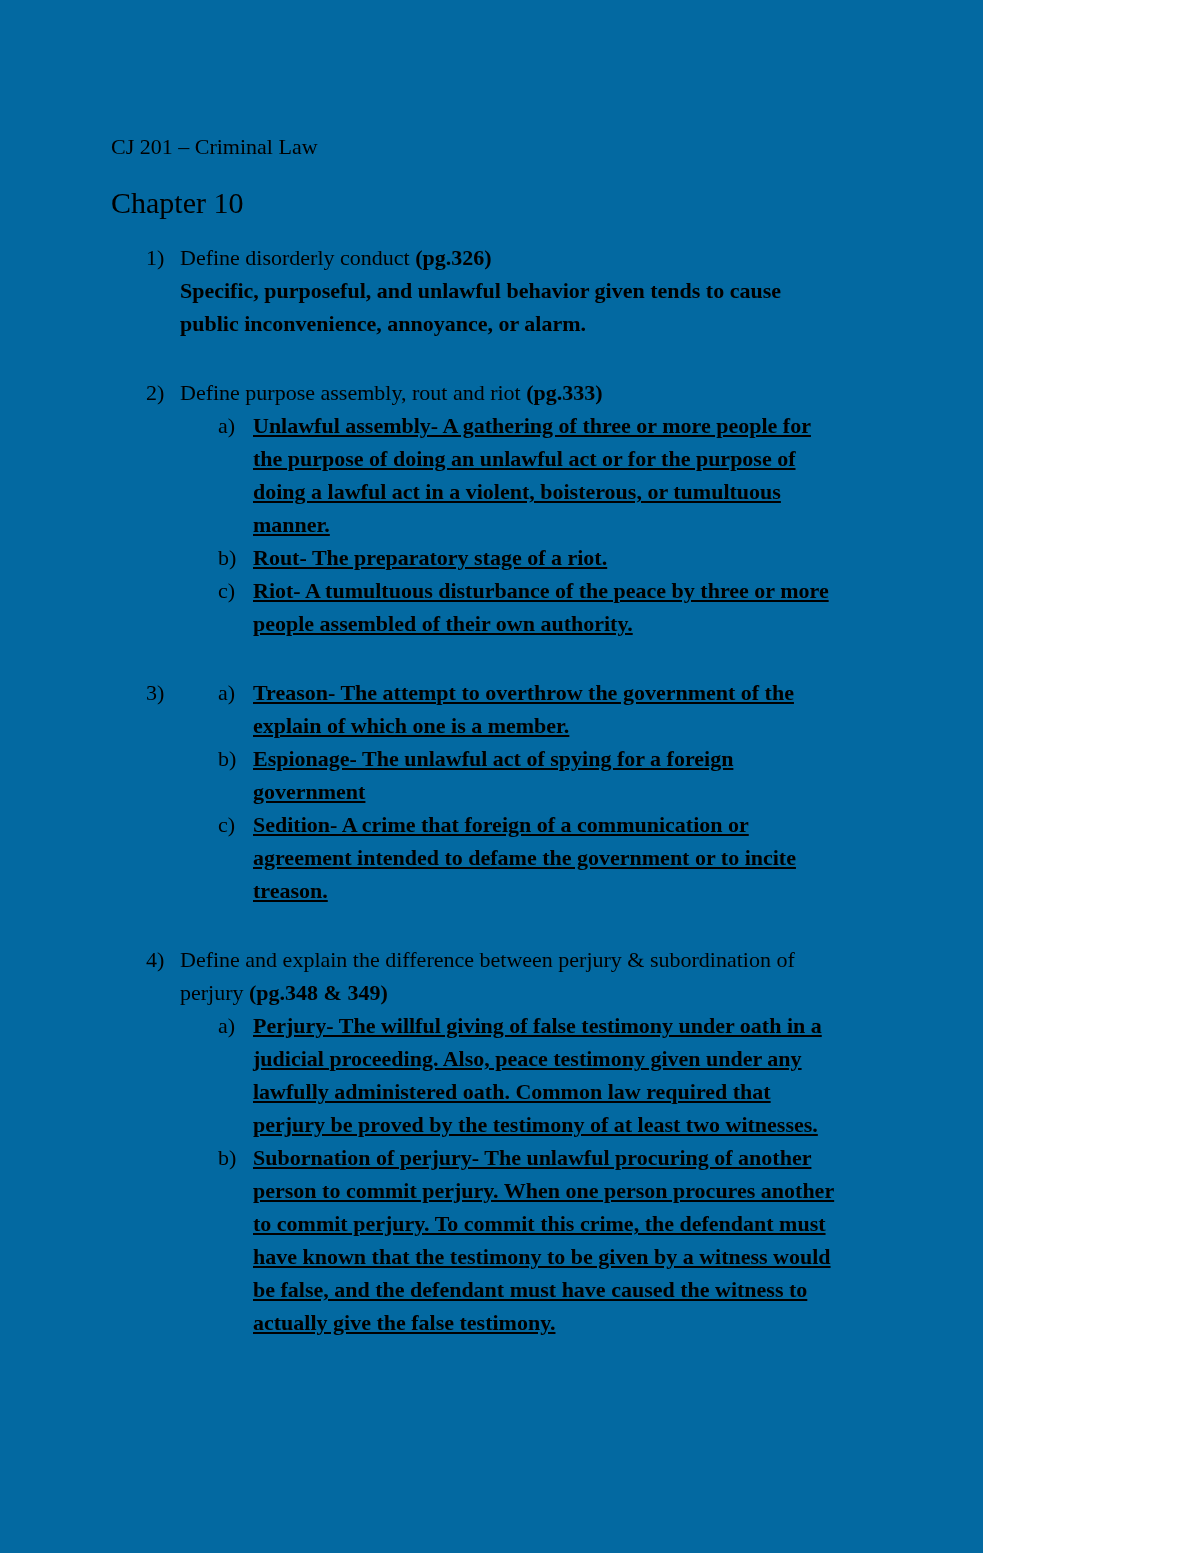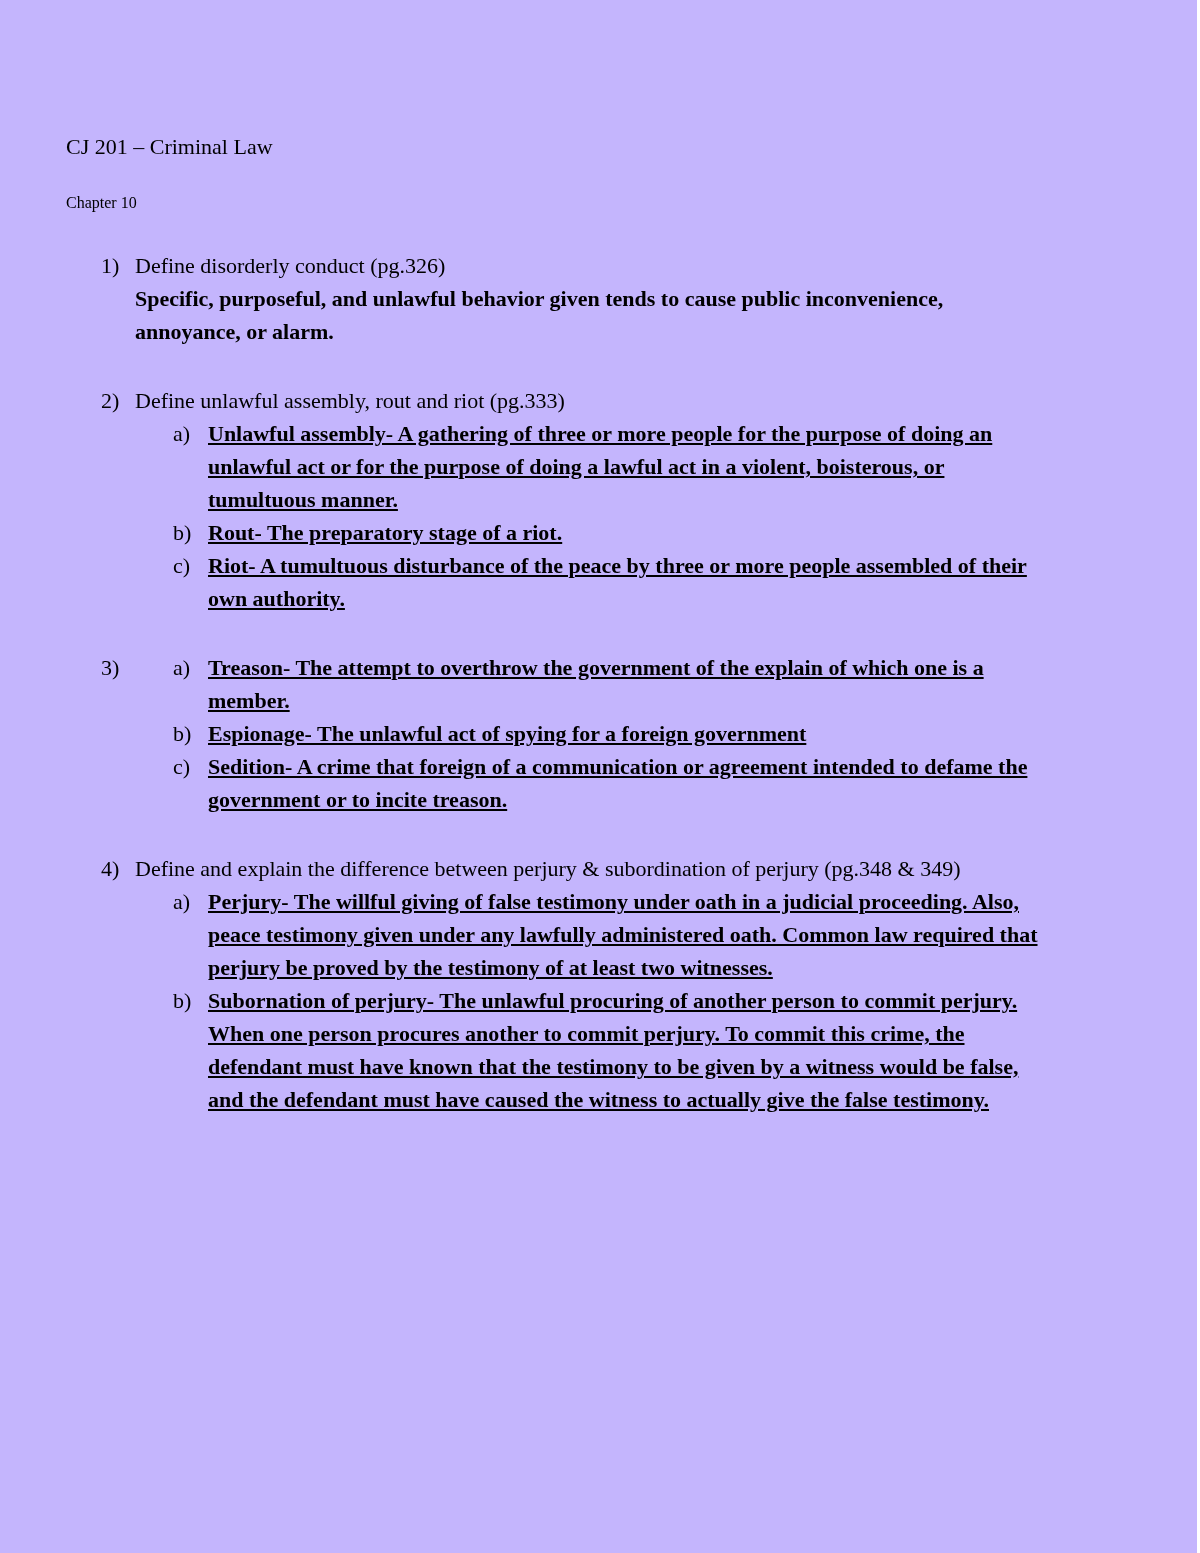--- a/index.html
+++ b/index.html
@@ -5,50 +5,50 @@
   * { margin: 0; padding: 0; box-sizing: border-box; }
   html, body { background: #ffffff; }
   body {
     width: 1200px;
     min-height: 1553px;
     margin: 0 auto;
     font-family: "Liberation Serif", "DejaVu Serif", serif;
     color: #000000;
   }
   .page {
-    width: 1197px;
+    width: 983px;
     min-height: 1553px;
-    background: #c4b5fd;
-    padding: 130px 145px 80px 66px;
+    background: #0369a1;
+    padding: 130px 145px 80px 111px;
   }
   .doc-title {
     font-size: 22px;
     line-height: 33px;
     margin-bottom: 23px;
   }
   .doc-subtitle {
-    font-size: 16px;
+    font-size: 30px;
     line-height: 33px;
-    margin-bottom: 30px;
+    margin-bottom: 22px;
   }
   .question {
     display: flex;
     align-items: flex-start;
     padding-left: 35px;
     margin-bottom: 36px;
     font-size: 22px;
     line-height: 33px;
   }
   .q-num {
     flex: 0 0 34px;
     width: 34px;
   }
   .q-body { flex: 1; min-width: 0; }
   .q-prompt { font-weight: normal; }
-  .bold { font-weight: normal; }
+  .bold { font-weight: bold; }
   .q-answer {
     font-weight: bold;
   }
   .sub-list { margin-top: 0; }
   .sub {
     display: flex;
     align-items: flex-start;
     margin-left: 38px;
   }
   .sub-letter {
@@ -75,21 +75,21 @@
     <span class="q-num">1)</span>
     <div class="q-body">
       <p class="q-prompt"><span>Define disorderly conduct </span><span class="bold">(pg.326)</span></p>
       <p class="q-answer">Specific, purposeful, and unlawful behavior given tends to cause public inconvenience, annoyance, or alarm.</p>
     </div>
   </section>
 
   <section class="question">
     <span class="q-num">2)</span>
     <div class="q-body">
-      <p class="q-prompt"><span>Define unlawful assembly, rout and riot </span><span class="bold">(pg.333)</span></p>
+      <p class="q-prompt"><span>Define purpose assembly, rout and riot </span><span class="bold">(pg.333)</span></p>
       <div class="sub-list">
         <div class="sub">
           <span class="sub-letter">a)</span>
           <p class="sub-text">Unlawful assembly- A gathering of three or more people for the purpose of doing an unlawful act or for the purpose of doing a lawful act in a violent, boisterous, or tumultuous manner.</p>
         </div>
         <div class="sub">
           <span class="sub-letter">b)</span>
           <p class="sub-text">Rout- The preparatory stage of a riot.</p>
         </div>
         <div class="sub">

